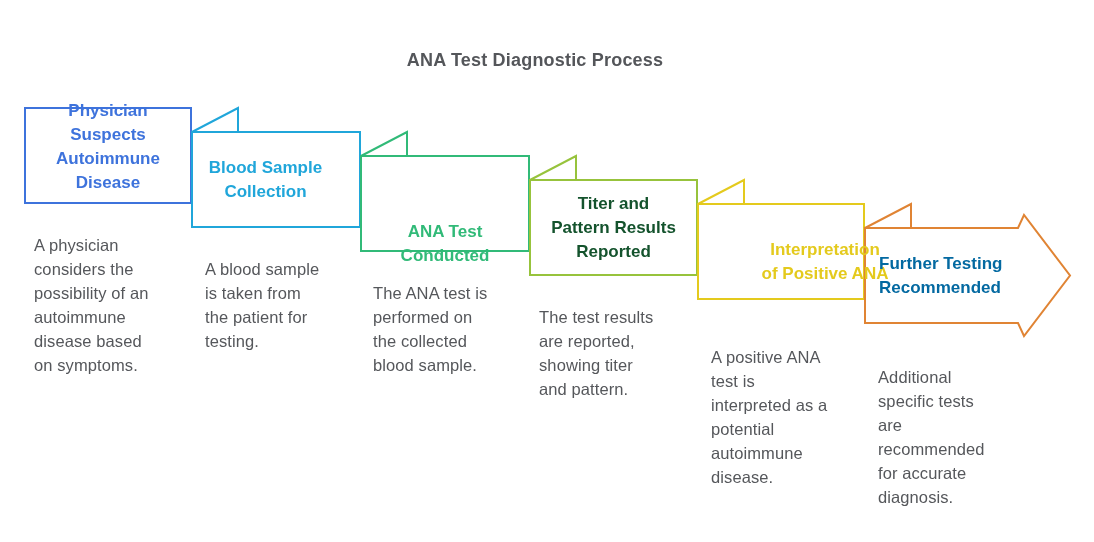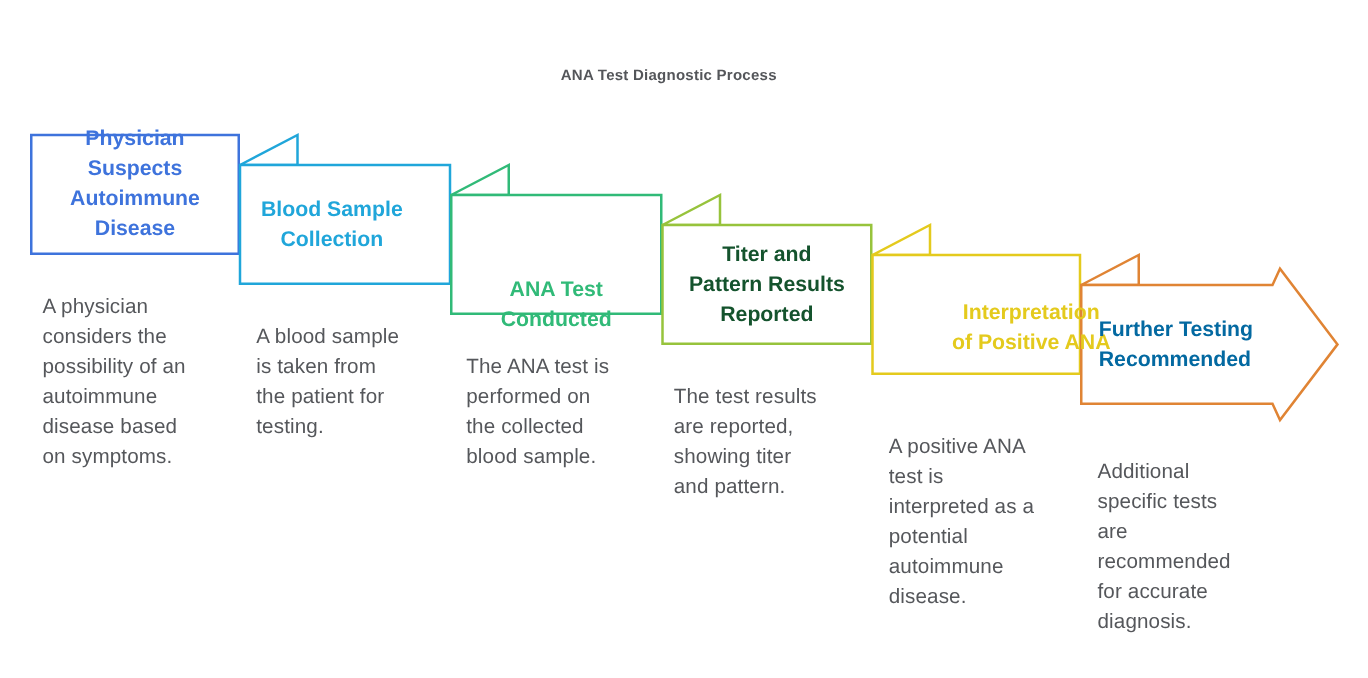--- a/index.html
+++ b/index.html
@@ -6,21 +6,21 @@
   .canvas{
     position:relative;
     width:1094px;height:542px;
     background:#ffffff;
     font-family:"Liberation Sans","DejaVu Sans",sans-serif;
     overflow:hidden;
   }
   .diagram-title{
     position:absolute;left:0;top:48px;width:1070px;
     text-align:center;
-    font-size:12px;font-weight:bold;line-height:24px;
+    font-size:18px;font-weight:bold;line-height:24px;
     letter-spacing:0.2px;
   }
   .shapes{position:absolute;left:0;top:0;}
   .step-label{
     position:absolute;
     display:flex;align-items:center;justify-content:center;
     text-align:center;
     font-size:17px;font-weight:600;line-height:24px;
     white-space:pre-line;
     pointer-events:none;

